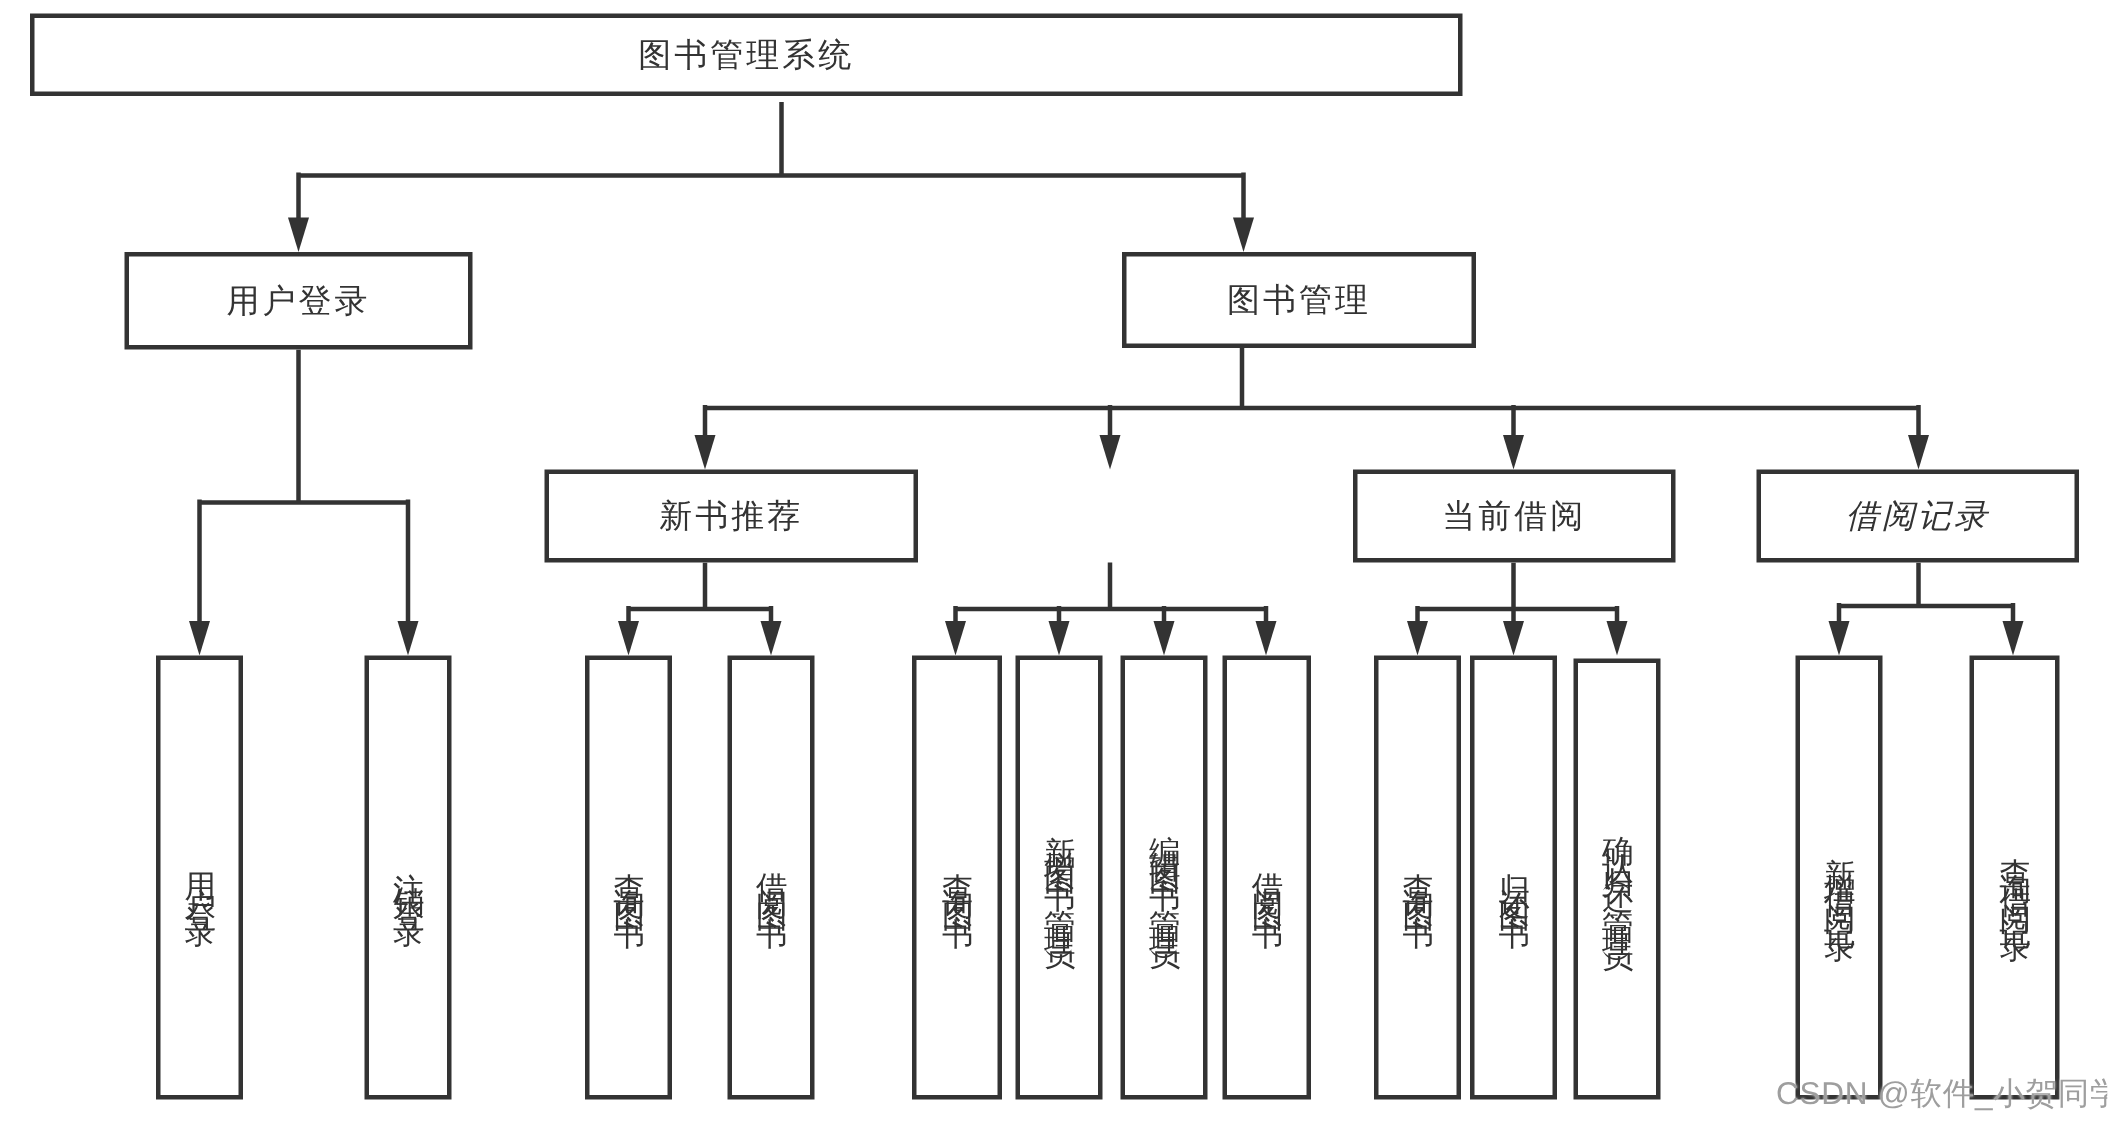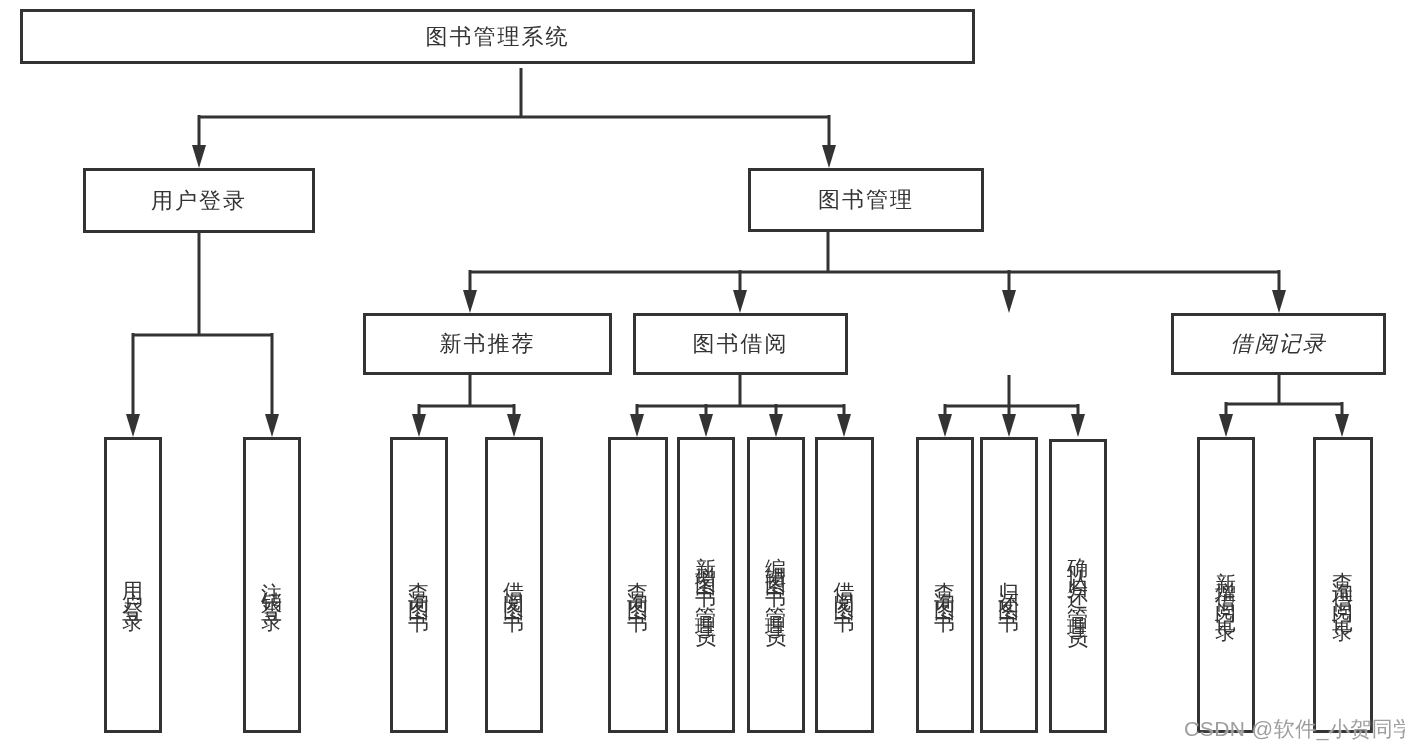--- a/index.html
+++ b/index.html
@@ -88,21 +88,21 @@
       <polygon points="1335,414 1349,414 1342,437"></polygon>
     </g>
   </svg>
 
   <div class="box h-box" style="left:20px;top:9px;width:955px;height:55px;">图书管理系统</div>
 
   <div class="box h-box" style="left:83px;top:168px;width:232px;height:65px;">用户登录</div>
   <div class="box h-box" style="left:710px;top:168px;width:236px;height:64px;margin-left:38px;">图书管理</div>
 
   <div class="box h-box" style="left:363px;top:313px;width:249px;height:62px;">新书推荐</div>
-  <div class="box h-box" style="left:633px;top:313px;width:215px;height:62px;">图书借阅</div>
+  <div class="box h-box" style="left:902px;top:313px;width:215px;height:62px;">当前借阅</div>
   <div class="box h-box" style="left:1171px;top:313px;width:215px;height:62px;font-style:italic;">借阅记录</div>
 
   <div class="box v-box" style="left:104px;top:437px;width:58px;height:296px;">用户登录</div>
   <div class="box v-box" style="left:243px;top:437px;width:58px;height:296px;">注销登录</div>
 
   <div class="box v-box" style="left:390px;top:437px;width:58px;height:296px;">查询图书</div>
   <div class="box v-box" style="left:485px;top:437px;width:58px;height:296px;">借阅图书</div>
 
   <div class="box v-box" style="left:608px;top:437px;width:60px;height:296px;">查询图书</div>
   <div class="box v-box" style="left:677px;top:437px;width:58px;height:296px;">新增图书（管理员）</div>

